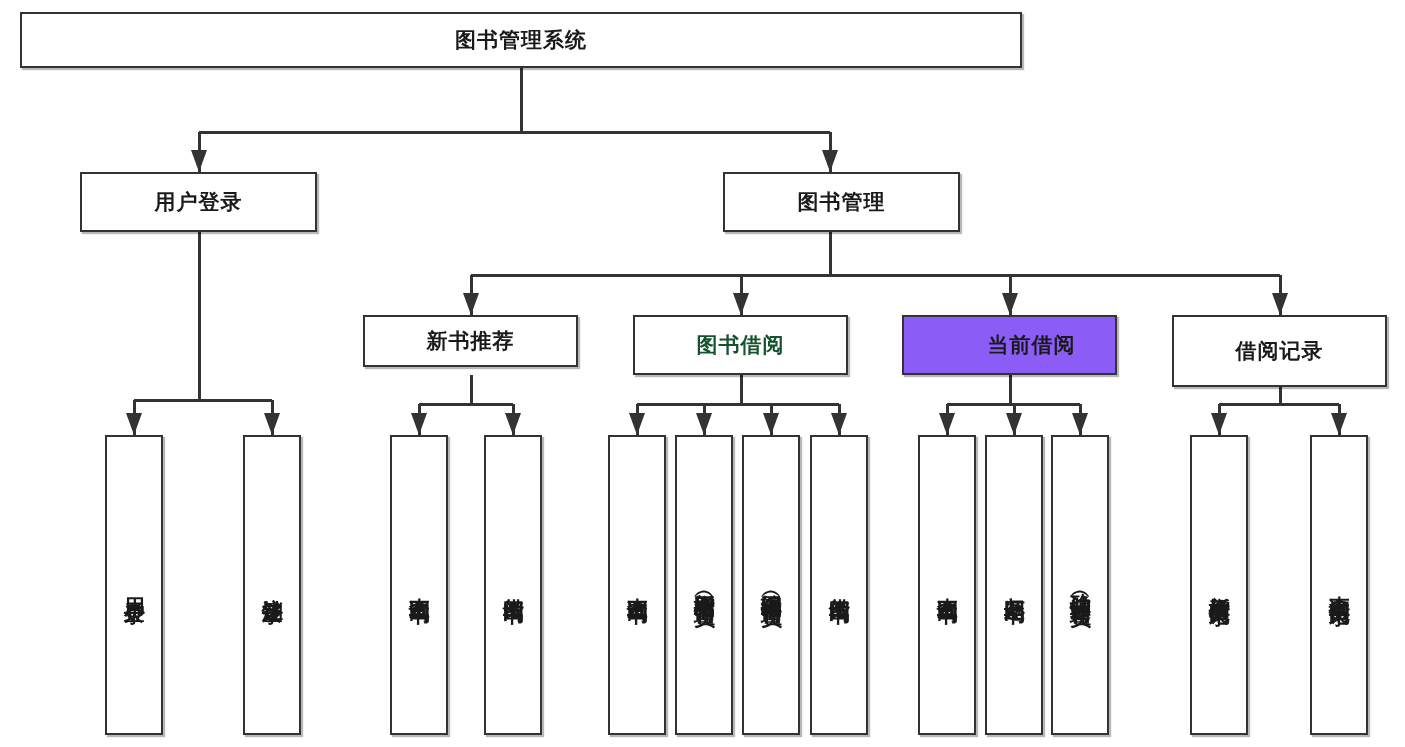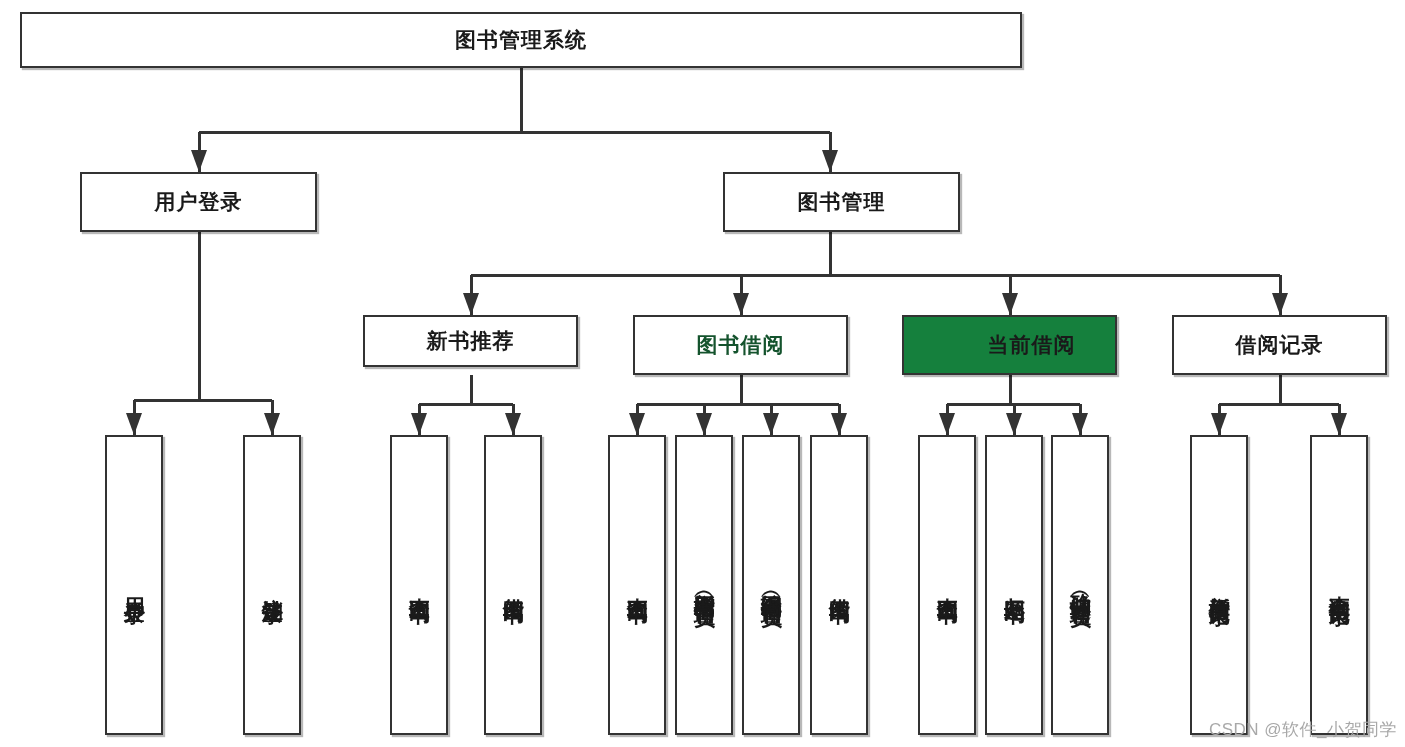--- a/index.html
+++ b/index.html
@@ -135,24 +135,24 @@
       </div>
       <div class="node horizontal" id="node-book-manage" style="left: 711px; top: 172px; width: 237px; height: 60px; border-color: rgb(51, 51, 51); background: rgb(255, 255, 255); color: rgb(26, 26, 26); margin-left: 12px;">
         <span class="label">图书管理</span>
       </div>
       <div class="node horizontal" id="node-new-book-rec" style="left: 363px; top: 315px; width: 215px; height: 52px; border-color: rgb(51, 51, 51); background: rgb(255, 255, 255); color: rgb(26, 26, 26);">
         <span class="label">新书推荐</span>
       </div>
       <div class="node horizontal" id="node-book-borrow" style="left: 633px; top: 315px; width: 215px; height: 60px; border-color: rgb(51, 51, 51); background: rgb(255, 255, 255); color: #14532d;">
         <span class="label">图书借阅</span>
       </div>
-      <div class="node horizontal" id="node-current-borrow" style="left: 902px; top: 315px; width: 215px; height: 60px; border-color: rgb(51, 51, 51); background: #15803d; color: rgb(26, 26, 26); padding-left: 44px;">
+      <div class="node horizontal" id="node-current-borrow" style="left: 902px; top: 315px; width: 215px; height: 60px; border-color: rgb(51, 51, 51); background: #8b5cf6; color: rgb(26, 26, 26); padding-left: 44px;">
         <span class="label">当前借阅</span>
       </div>
-      <div class="node horizontal" id="node-borrow-record" style="left: 1172px; top: 315px; width: 215px; height: 60px; border-color: rgb(51, 51, 51); background: rgb(255, 255, 255); color: rgb(26, 26, 26);">
+      <div class="node horizontal" id="node-borrow-record" style="left: 1172px; top: 315px; width: 215px; height: 72px; border-color: rgb(51, 51, 51); background: rgb(255, 255, 255); color: rgb(26, 26, 26);">
         <span class="label">借阅记录</span>
       </div>
       <div class="node vertical" id="node-leaf-user-login" style="left: 105px; top: 435px; width: 58px; height: 300px; border-color: rgb(51, 51, 51); background: rgb(255, 255, 255); color: rgb(26, 26, 26);">
         <span class="label">用户登录</span>
       </div>
       <div class="node vertical" id="node-leaf-user-logout" style="left: 243px; top: 435px; width: 58px; height: 300px; border-color: rgb(51, 51, 51); background: rgb(255, 255, 255); color: rgb(26, 26, 26);">
         <span class="label">注销登录</span>
       </div>
       <div class="node vertical" id="node-leaf-query-book-1" style="left: 390px; top: 435px; width: 58px; height: 300px; border-color: rgb(51, 51, 51); background: rgb(255, 255, 255); color: rgb(26, 26, 26);">
         <span class="label">查询图书</span>
@@ -182,14 +182,13 @@
         <span class="label">确认归还（管理员）</span>
       </div>
       <div class="node vertical" id="node-leaf-add-record" style="left: 1190px; top: 435px; width: 58px; height: 300px; border-color: rgb(51, 51, 51); background: rgb(255, 255, 255); color: rgb(26, 26, 26);">
         <span class="label">新增借阅记录</span>
       </div>
       <div class="node vertical" id="node-leaf-query-record" style="left: 1310px; top: 435px; width: 58px; height: 300px; border-color: rgb(51, 51, 51); background: rgb(255, 255, 255); color: rgb(26, 26, 26);">
         <span class="label">查询借阅记录</span>
       </div>
     </div>
 
-  <div id="watermark">CSDN @软件_小贺同学</div>
 </div>
 
 </body></html>

